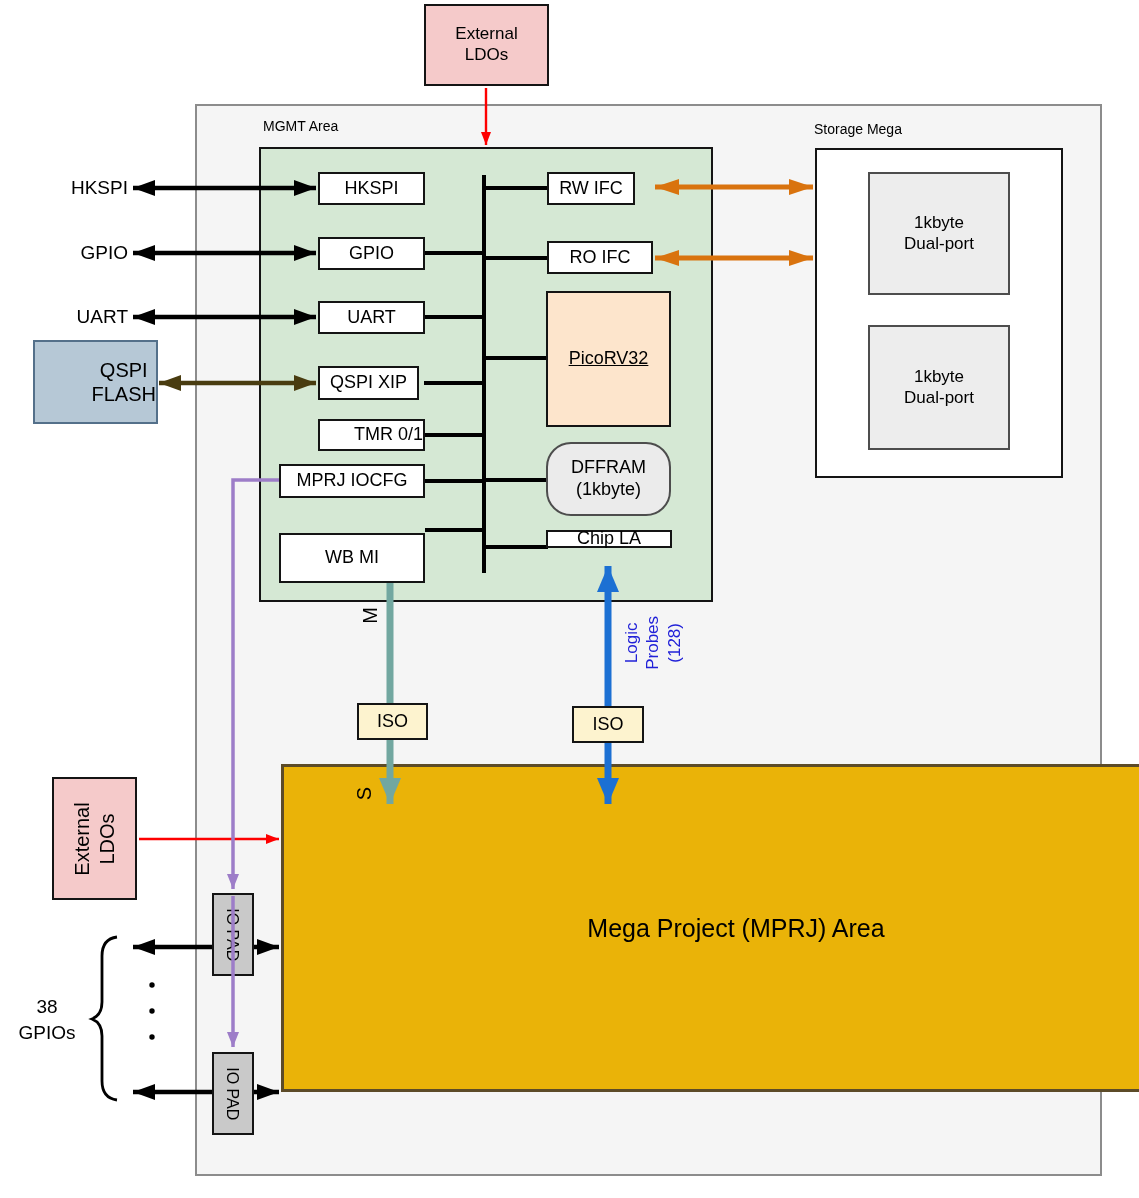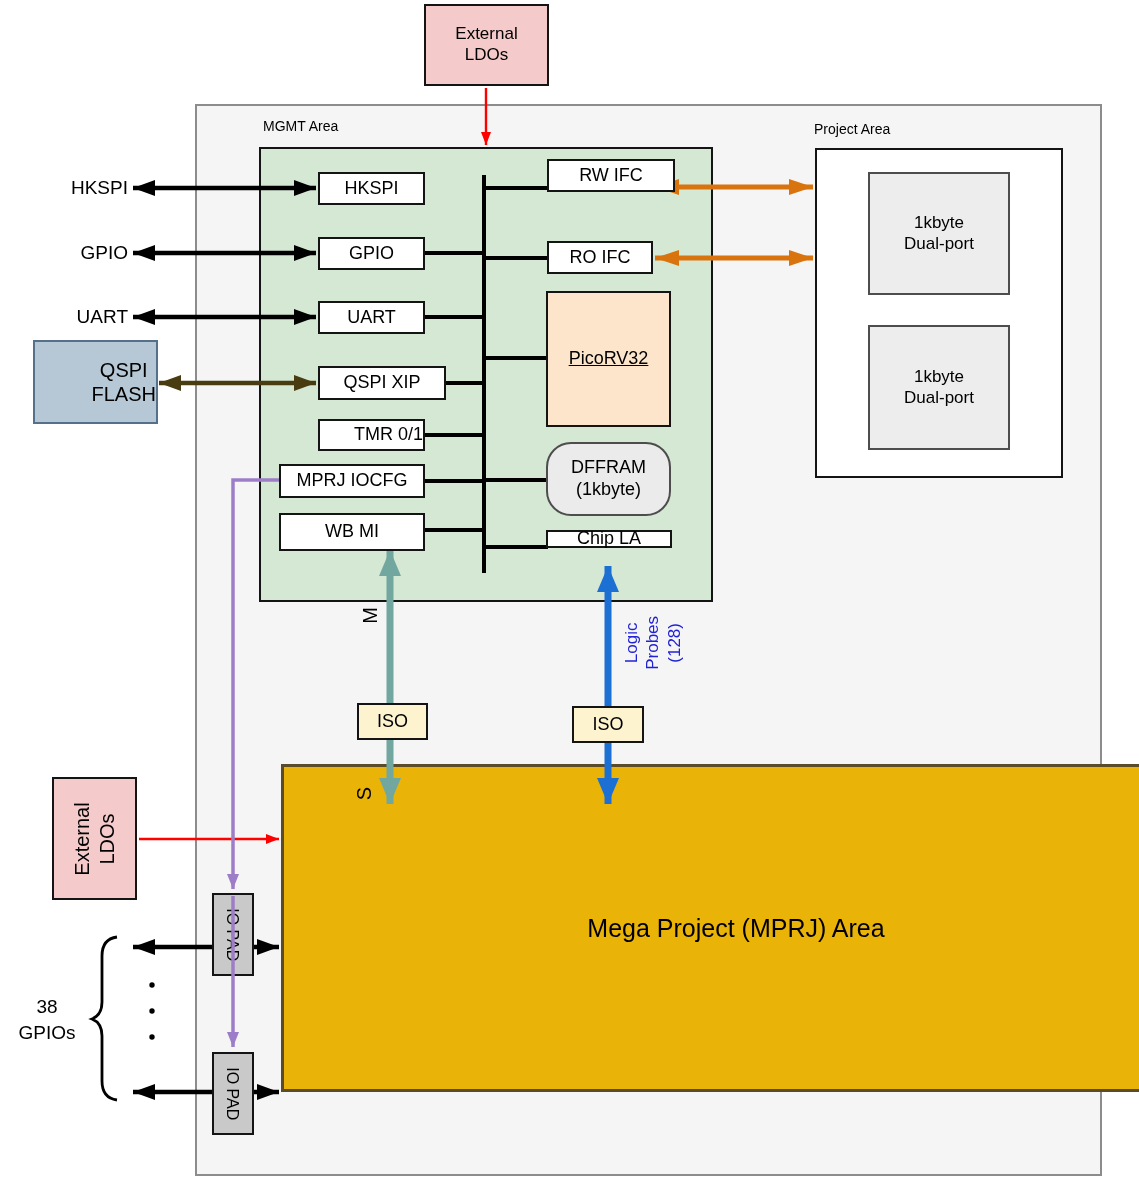--- a/index.html
+++ b/index.html
@@ -30,21 +30,21 @@
 
   <div class="abs" style="left:259px; top:147px; width:454px; height:455px; background:#d5e8d4; border:2px solid #141414;"></div>
 
   <div class="abs" style="left:815px; top:148px; width:248px; height:330px; background:#ffffff; border:2px solid #141414;"></div>
 
   <div class="abs flexc" style="left:281px; top:764px; width:910px; height:328px; background:#eab308; border:3px solid #5c4b28;">
     <span style="font-size:25px;">Mega Project (MPRJ) Area</span>
   </div>
 
   <div class="area-label" style="left:263px; top:118px;">MGMT Area</div>
-  <div class="area-label" style="left:814px; top:121px;">Project Area</div>
+  <div class="area-label" style="left:814px; top:121px;">Storage Mega</div>
 
   <svg class="layer">
     <defs>
       <marker id="mh-black" markerUnits="userSpaceOnUse" markerWidth="24" markerHeight="18" refX="23" refY="9" orient="auto-start-reverse">
         <path d="M1,1 L23,9 L1,17 Z" fill="#000000"></path>
       </marker>
       <marker id="mh-olive" markerUnits="userSpaceOnUse" markerWidth="24" markerHeight="18" refX="23" refY="9" orient="auto-start-reverse">
         <path d="M1,1 L23,9 L1,17 Z" fill="#493c10"></path>
       </marker>
       <marker id="mh-orange" markerUnits="userSpaceOnUse" markerWidth="26" markerHeight="18" refX="25" refY="9" orient="auto-start-reverse">
@@ -105,30 +105,30 @@
       <circle cx="152" cy="1037" r="2.7"></circle>
     </g>
   </svg>
 
   <div class="box" style="left:318px; top:172px; width:107px; height:33px;">
     <span>HKSPI</span></div>
   <div class="box" style="left:318px; top:237px; width:107px; height:33px;">
     <span>GPIO</span></div>
   <div class="box" style="left:318px; top:301px; width:107px; height:33px;">
     <span>UART</span></div>
-  <div class="box" style="left:318px; top:366px; width:128px; height:34px;">
+  <div class="box" style="left:318px; top:366px; width:101px; height:34px;">
     <span>QSPI XIP</span></div>
   <div class="box" style="left:318px; top:419px; width:107px; height:32px;padding-left:34px;">
     <span>TMR 0/1</span></div>
   <div class="box" style="left:279px; top:464px; width:146px; height:34px;">
     <span>MPRJ IOCFG</span></div>
-  <div class="box" style="left:279px; top:513px; width:146px; height:38px;">
+  <div class="box" style="left:279px; top:533px; width:146px; height:50px;">
     <span>WB MI</span></div>
 
-  <div class="box" style="left:547px; top:159px; width:128px; height:33px;">
+  <div class="box" style="left:547px; top:172px; width:88px; height:33px;">
     <span>RW IFC</span></div>
   <div class="box" style="left:547px; top:241px; width:106px; height:33px;">
     <span>RO IFC</span></div>
   <div class="box" style="left:546px; top:291px; width:125px; height:136px; background:#fde5cc; border-width:2.5px;text-decoration:underline;">
     <span>PicoRV32</span></div>
   <div class="box" style="left:546px; top:442px; width:125px; height:74px; background:#ebebeb; border-color:#4d4d4d; border-width:2.5px;border-radius:25px;">
     <span>DFFRAM
 (1kbyte)</span></div>
   <div class="box" style="left:546px; top:530px; width:126px; height:18px;">
     <span>Chip LA</span></div>

